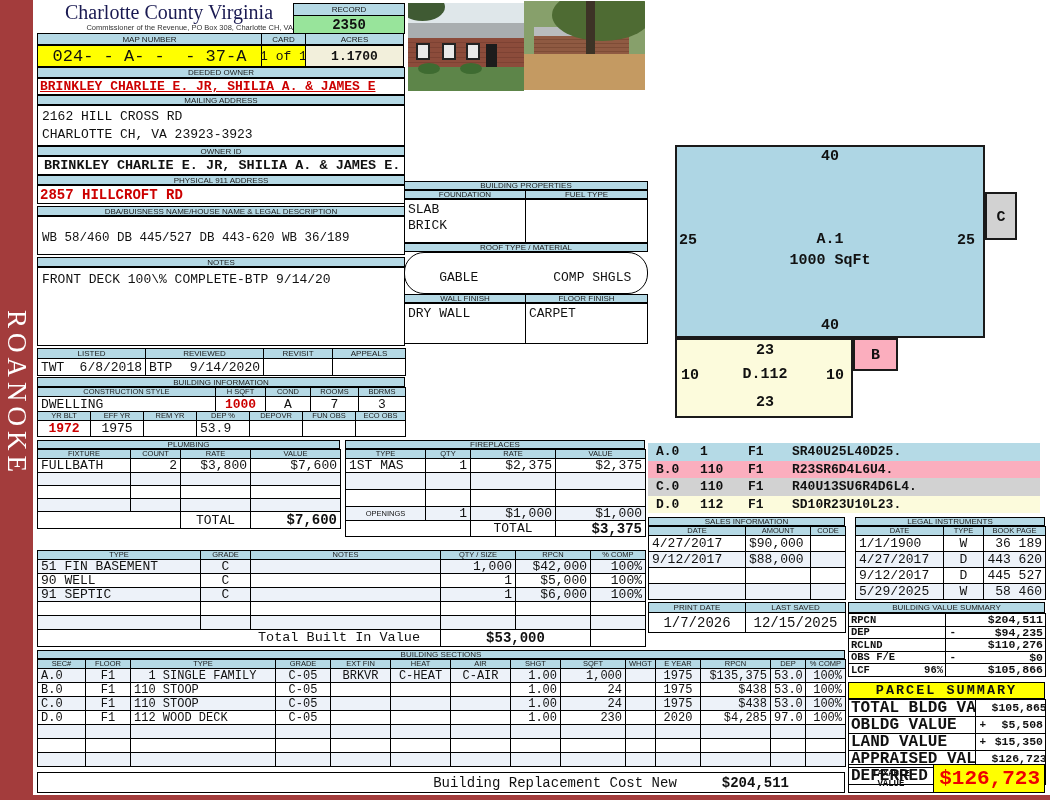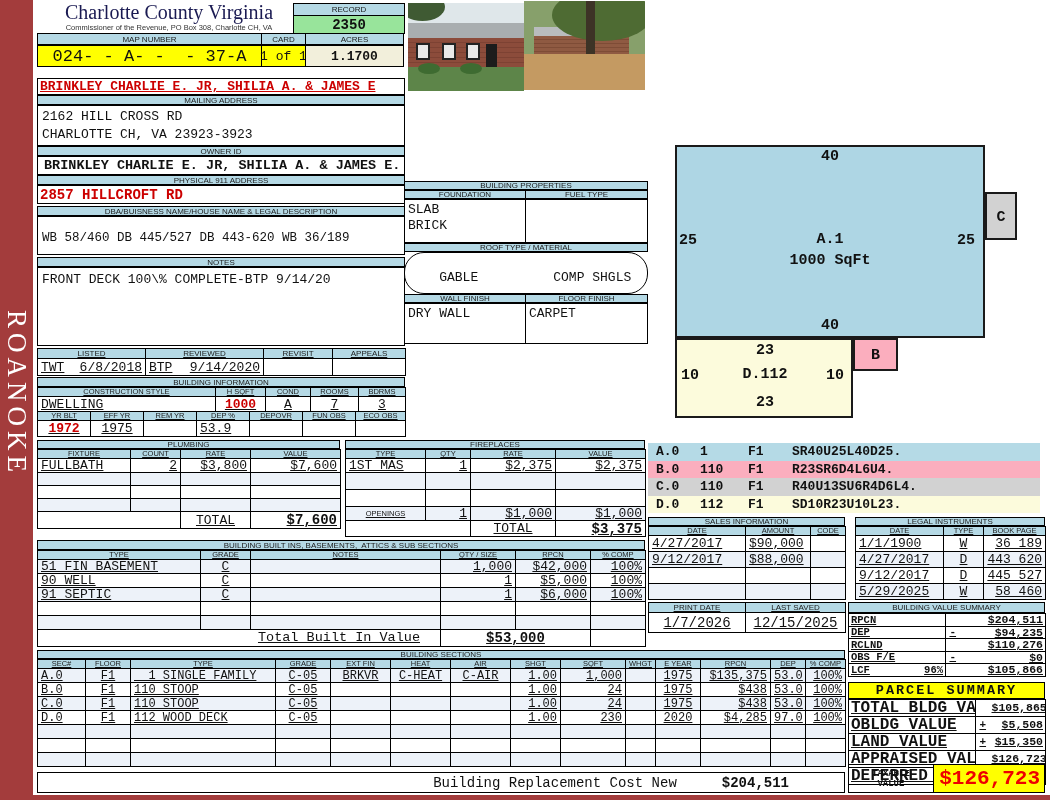--- a/index.html
+++ b/index.html
@@ -19,36 +19,36 @@
   }
   #bottomstrip { left:0; top:795px; width:1050px; height:5px; background:#A33C3C; }
 
   
   .lblbar {
     background:#B5D9E5; border:1px solid #000;
     font-family:"Liberation Sans","DejaVu Sans",sans-serif; font-size:8px; color:#1a1a1a;
     display:flex; align-items:center; justify-content:center; white-space:pre;
   }
   .box { border:1px solid #000; background:#fff; }
-  table { border-collapse:collapse; table-layout:fixed; width:100%;text-decoration:underline; }
+  table { border-collapse:collapse; table-layout:fixed; width:100%; }
   td { border:1px solid #000; padding:0 3px; overflow:hidden; white-space:pre; font-size:13px; line-height:1; vertical-align:middle; }
   td.hd {
     background:#B5D9E5; font-family:"Liberation Sans","DejaVu Sans",sans-serif;
     font-size:7.5px; text-align:center; padding:0 1px; color:#1a1a1a;
   }
   .r { text-align:right; } .c { text-align:center; } .b { font-weight:bold; }
   .red { color:#CC0000; }
   .odd-stripe tbody tr:nth-child(odd) td { background:#EDF2F9; }
   .even-stripe tbody tr:nth-child(even) td { background:#EDF2F9; }
   .split { display:flex; justify-content:space-between; width:100%; }
 
   
   #county { left:45px; top:2px; width:248px; height:31px; text-align:center; }
   #county .cname { font-family:"Liberation Serif","DejaVu Serif",serif; font-size:20px; color:#1a1a52; line-height:21px; }
-  #county .csub  { font-family:"Liberation Sans","DejaVu Sans",sans-serif; font-size:7.5px; color:#333; }
+  #county .csub  { font-family:"Liberation Sans","DejaVu Sans",sans-serif; font-size:7.5px; color:#333;text-align:right; }
   #recordbox { left:293px; top:3px; width:112px; }
   #recordbox .lblbar { height:13px; }
   #record-val { height:18px; background:#98E49B; border:1px solid #000; border-top:none;
     display:flex; align-items:center; justify-content:center; font-size:14px; font-weight:bold; }
   #maphead { left:37px; top:33px; width:368px; height:12px; display:flex; }
   #maphead .lblbar { height:12px; margin-left:-1px; }
   #maphead .lblbar:first-child { margin-left:0; }
   #mapval { left:37px; top:45px; width:368px; height:22px; display:flex; }
   #mapval > div { border:1px solid #000; margin-left:-1px; height:22px; display:flex; align-items:center; justify-content:center; white-space:pre; }
   #mapval > div:first-child { margin-left:0; }
@@ -225,20 +225,21 @@
     <div class="lblbar" style="width:225px">MAP NUMBER</div>
     <div class="lblbar" style="width:45px">CARD</div>
     <div class="lblbar" style="width:99px">ACRES</div>
   </div>
   <div id="mapval" class="abs">
     <div id="map-number">024- - A- -  - 37-A</div>
     <div id="card-val">1 of 1</div>
     <div id="acres-val">1.1700</div>
   </div>
 
+  <div id="deeded-hdr" class="abs lblbar">DEEDED OWNER</div>
   <div id="deeded-val" class="abs box">BRINKLEY CHARLIE E. JR, SHILIA A. &amp; JAMES E</div>
 
   <div id="mailing-hdr" class="abs lblbar">MAILING ADDRESS</div>
   <div id="mailing-box" class="abs box">
     <div class="l1">2162 HILL CROSS RD</div>
     <div class="l2">CHARLOTTE CH, VA 23923-3923</div>
   </div>
 
   <div id="ownerid-hdr" class="abs lblbar">OWNER ID</div>
   <div id="ownerid-val" class="abs box">BRINKLEY CHARLIE E. JR, SHILIA A. &amp; JAMES E.</div>
@@ -473,21 +474,20 @@
         <td class="r">$1,000</td>
       </tr>
       <tr class="totrow">
         <td colspan="2"></td>
         <td class="c">TOTAL</td>
         <td class="r b" style="font-size:14px">$3,375</td>
       </tr>
     </tfoot>
   </table>
 
-  <div id="builtins-title" class="abs lblbar">BUILDING BUILT INS, BASEMENTS,  ATTICS &amp; SUB SECTIONS</div>
   <table id="builtins" class="abs odd-stripe">
     <colgroup>
         <col style="width:163px">
         <col style="width:50px">
         <col style="width:190px">
         <col style="width:75px">
         <col style="width:75px">
         <col style="width:55px">
       </colgroup>
     <thead>

